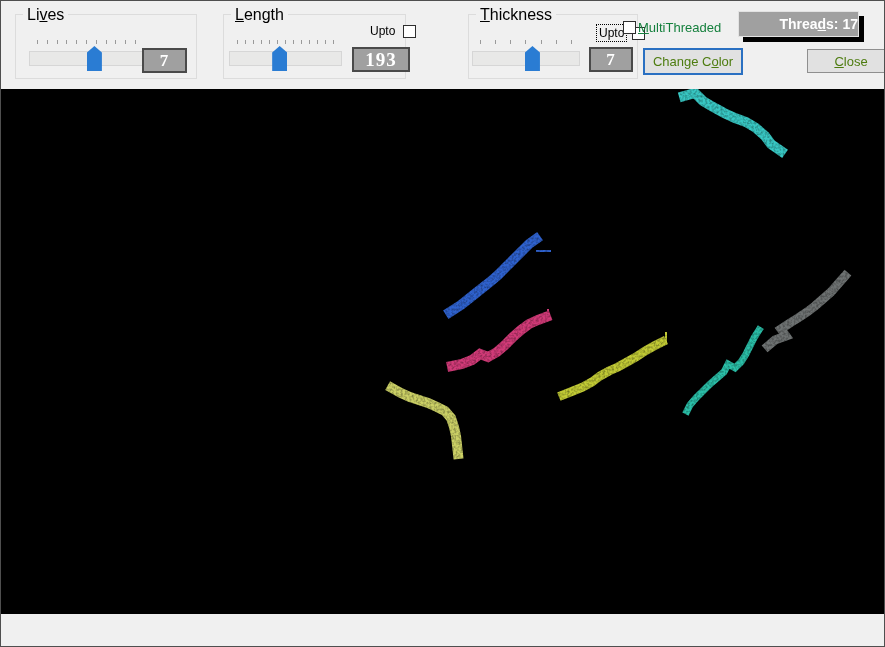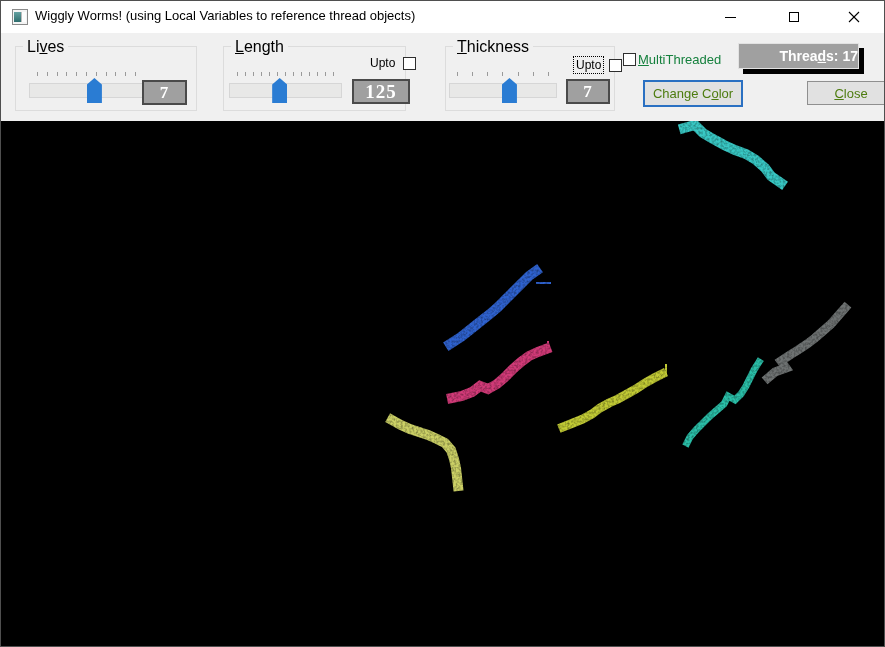--- a/index.html
+++ b/index.html
@@ -36,21 +36,21 @@
   .toolbar { position:relative; height:88px; background:#f0f0f0; }
   .groupbox {
     position:absolute; border:1px solid #dcdcdc; height:65px;
   }
   .groupbox-label {
     position:absolute; top:-9px; left:7px; background:#f0f0f0;
     padding:0 4px; font-size:16px; color:#000; white-space:nowrap;
   }
   .gb-lives     { left:14px;  top:13px; width:182px; }
   .gb-length    { left:222px; top:13px; width:183px; }
-  .gb-thickness { left:444px; top:13px; width:170px; }
+  .gb-thickness { left:467px; top:13px; width:170px; }
   .slider { position:absolute; }
   .ticks {
     position:absolute; left:8px; right:8px; top:-11px; height:4px;
     display:flex; justify-content:space-between;
   }
   .tick { width:1px; height:4px; background:#9a9a9a; }
   .track {
     position:absolute; left:0; top:0; width:100%; height:15px;
     background:#e8e8e7; border:1px solid #d6d6d6;
   }
@@ -84,36 +84,20 @@
   
   .canvas { position:relative; width:883px; height:525px; background:#000; }
   .canvas svg { display:block; width:883px; height:525px; }
   u { text-decoration:underline; }
 </style>
 </head>
 <body>
 
 <div class="window">
 
-  <div class="titlebar">
-    <div class="app-icon"></div>
-    <div class="title-text">Wiggly Worms! (using Local Variables to reference thread objects)</div>
-    <div class="winbtn winbtn-min">
-      <div class="glyph-min"></div>
-    </div>
-    <div class="winbtn winbtn-max">
-      <div class="glyph-max"></div>
-    </div>
-    <div class="winbtn winbtn-close">
-      <svg width="12" height="12" viewBox="0 0 12 12">
-        <line x1="1" y1="1" x2="11" y2="11" stroke="#000" stroke-width="1.1"></line>
-        <line x1="11" y1="1" x2="1" y2="11" stroke="#000" stroke-width="1.1"></line>
-      </svg>
-    </div>
-  </div>
 
   <div class="toolbar">
 
     <div class="groupbox gb-lives">
       <span class="groupbox-label">Li<u>v</u>es</span>
       <div class="slider" style="left:13px; top:36px; width:115px; height:15px;">
         <div class="ticks">
             <span class="tick"></span>
             <span class="tick"></span>
             <span class="tick"></span>
@@ -150,21 +134,21 @@
             <span class="tick"></span>
             <span class="tick"></span>
             <span class="tick"></span>
             <span class="tick"></span>
             <span class="tick"></span>
             <span class="tick"></span>
           </div>
         <div class="track"></div>
         <div class="thumb" style="left: 43.18px;"></div>
       </div>
-      <div class="value-box" style="left:128px; top:32px; width:58px; height:25px; font-size:19px;">125</div>
+      <div class="value-box" style="left:128px; top:32px; width:58px; height:25px; font-size:19px;">193</div>
     </div>
 
     <div class="groupbox gb-thickness">
       <span class="groupbox-label"><u>T</u>hickness</span>
       <div class="upto-row" style="left:112px; top:10px;">
         <span class="upto-label focused">Upto</span>
         <span class="checkbox"></span>
       </div>
       <div class="slider" style="left:3px; top:36px; width:108px; height:15px;">
         <div class="ticks">

